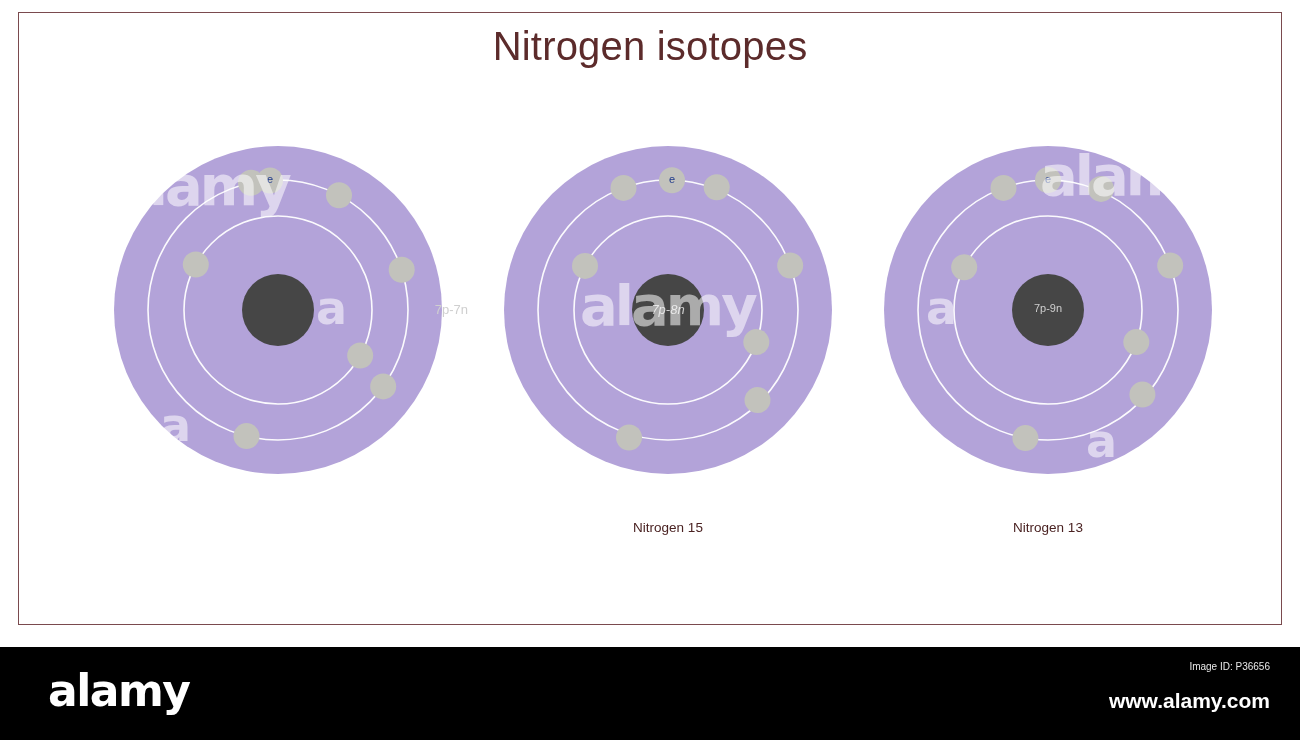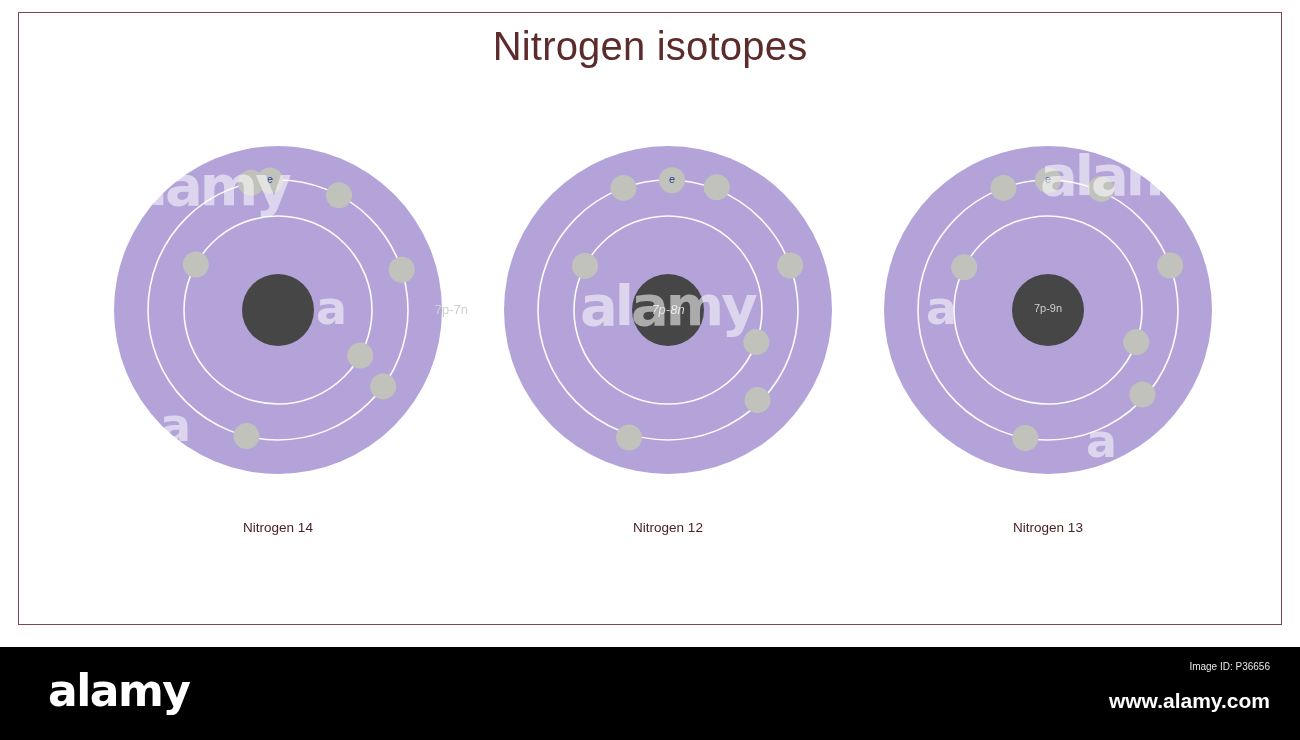--- a/index.html
+++ b/index.html
@@ -165,21 +165,20 @@
         
         <div style="position:absolute;left:0;top:182px;width:380px;text-align:right;font-size:13px;color:#cfcfcf;font-family:'Liberation Sans',sans-serif;">7p-7n</div>
         
         <div style="position:absolute;left:173px;top:53px;width:18px;text-align:center;font-size:11px;color:#1f3a8a;font-family:'Liberation Sans',sans-serif;">e</div>
 
         
         <div class="wm-text" style="left:26px;top:38px;font-size:56px;letter-spacing:-3px;">alamy</div>
         <div class="wm-text" style="left:228px;top:165px;font-size:46px;">a</div>
         <div class="wm-text" style="left:72px;top:282px;font-size:46px;">a</div>
       </div>
-      <div class="atom-caption">Nitrogen 14</div>
     </div>
 
     <div class="atom-group" style="left:460px;">
       <div class="atom-svg-wrap">
         <svg width="380" height="380" viewBox="0 0 380 380">
           <circle cx="190" cy="190" r="164" fill="#b3a3d9"></circle>
           <circle cx="190" cy="190" r="130" fill="none" stroke="#ffffff" stroke-width="1.6" opacity="0.95"></circle>
           <circle cx="190" cy="190" r="94" fill="none" stroke="#ffffff" stroke-width="1.6" opacity="0.95"></circle>
 
           <circle cx="107.0" cy="145.9" r="13" fill="#c2c2bc"></circle>
@@ -193,21 +192,21 @@
 
           <circle cx="194.0" cy="60.2" r="13" fill="#c2c2bc"></circle>
 
           <circle cx="190" cy="190" r="36" fill="#464646"></circle>
         </svg>
         <div style="position:absolute;left:0;top:182px;width:380px;text-align:center;font-size:13px;color:#cfcfcf;font-family:'Liberation Sans',sans-serif;font-style:italic;">7p-8n</div>
         <div style="position:absolute;left:185px;top:53px;width:18px;text-align:center;font-size:11px;color:#1f3a8a;font-family:'Liberation Sans',sans-serif;">e</div>
 
         <div class="wm-text" style="left:102px;top:158px;font-size:56px;letter-spacing:-3px;">alamy</div>
       </div>
-      <div class="atom-caption">Nitrogen 12</div>
+      <div class="atom-caption">Nitrogen 15</div>
     </div>
 
     <div class="atom-group" style="left:840px;">
       <div class="atom-svg-wrap">
         <svg width="380" height="380" viewBox="0 0 380 380">
           <circle cx="190" cy="190" r="164" fill="#b3a3d9"></circle>
           <circle cx="190" cy="190" r="130" fill="none" stroke="#ffffff" stroke-width="1.6" opacity="0.95"></circle>
           <circle cx="190" cy="190" r="94" fill="none" stroke="#ffffff" stroke-width="1.6" opacity="0.95"></circle>
 
           <circle cx="106.2" cy="147.3" r="13" fill="#c2c2bc"></circle>

